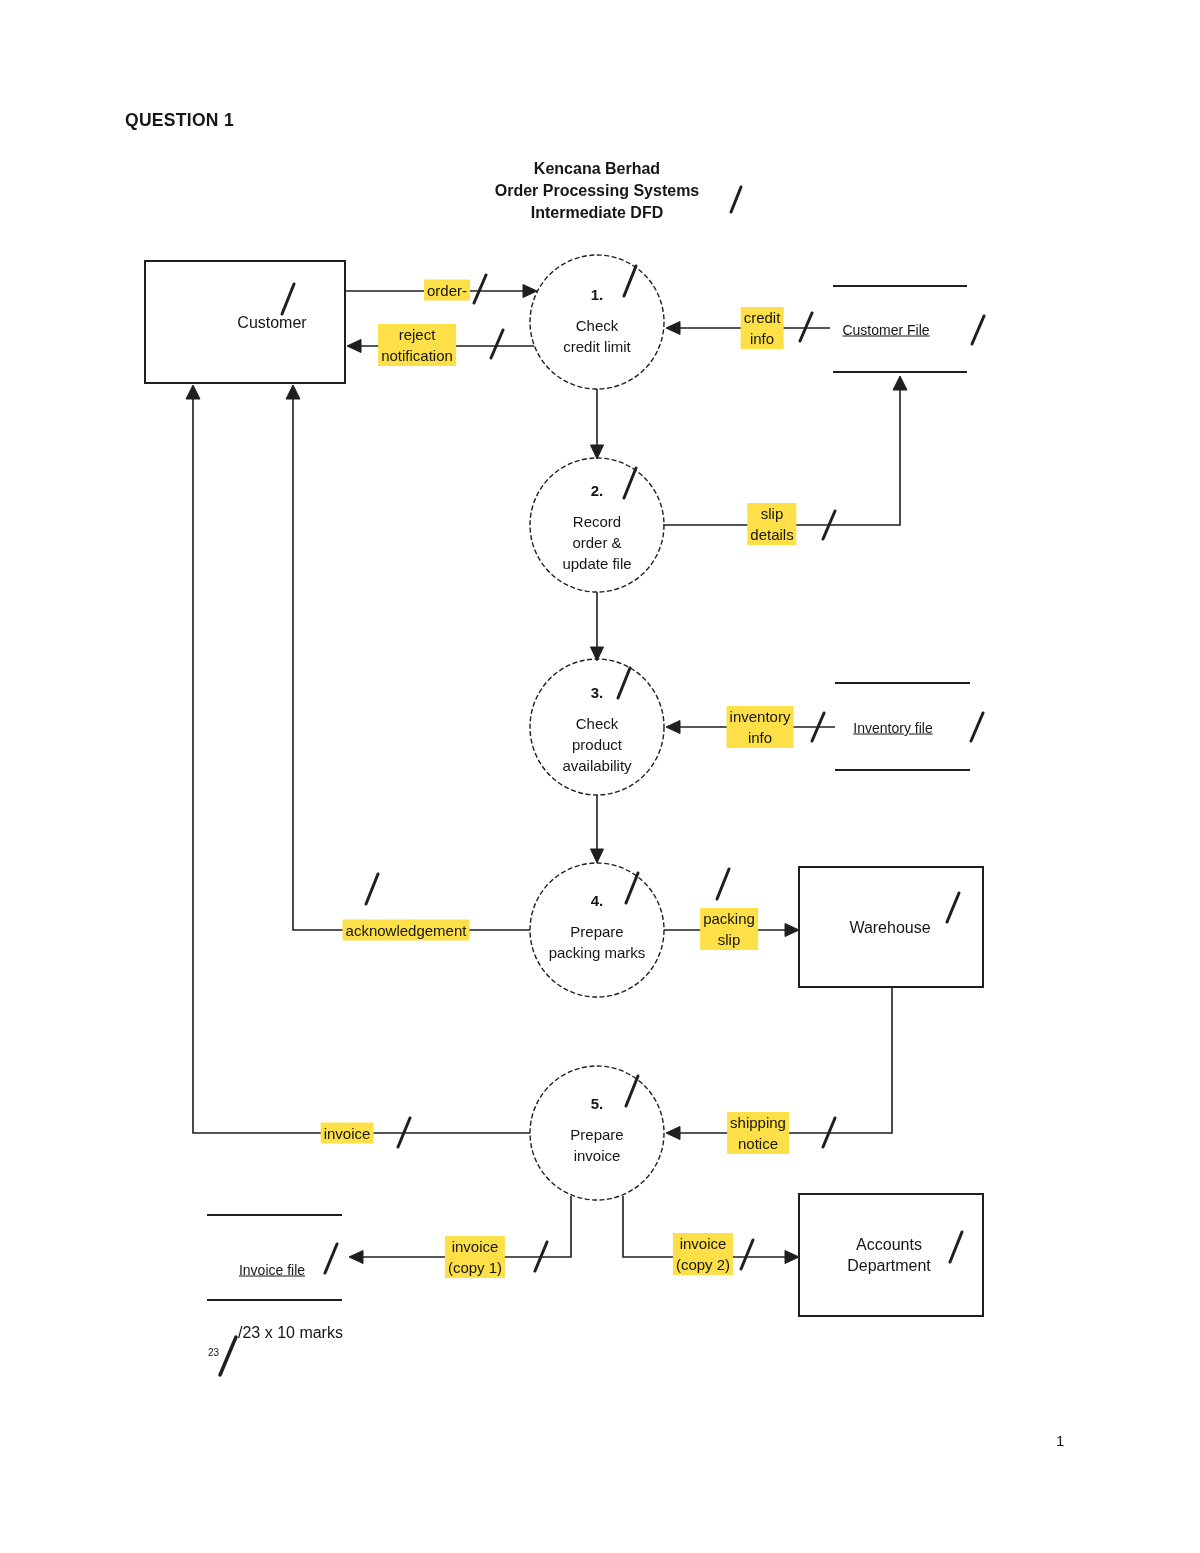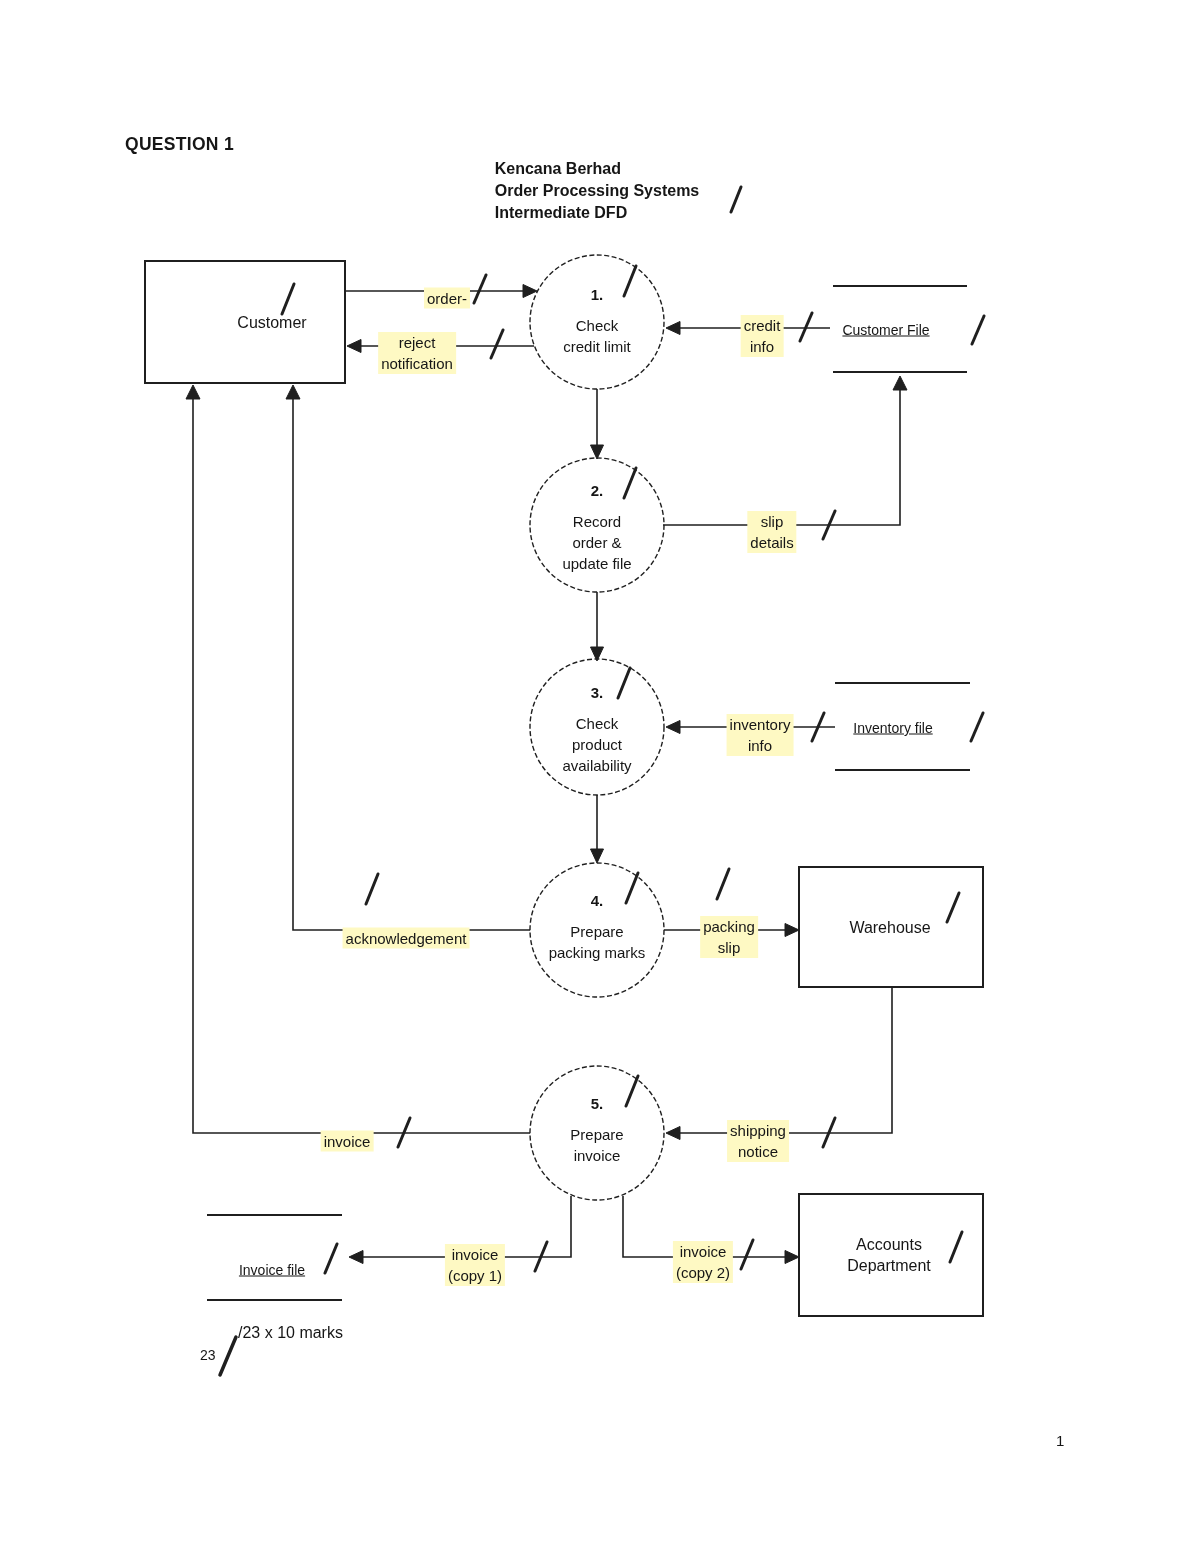--- a/index.html
+++ b/index.html
@@ -7,31 +7,31 @@
   body {
     width:1200px; height:1553px; position:relative;
     font-family:"Liberation Sans", sans-serif;
     color:#161616; overflow:hidden;
   }
   svg.layer { position:absolute; left:0; top:0; pointer-events:none; }
   #shapes { z-index:1; }
   #ticks  { z-index:3; }
   .lbl { position:absolute; z-index:2; text-align:center;
          transform:translate(-50%,-50%); font-size:15px; line-height:21px; }
-  .flow { background:#fef9c3; padding:0 3px; white-space:nowrap;margin-top:8px; }
+  .flow { background:#fde047; padding:0 3px; white-space:nowrap; }
   .q-title { position:absolute; left:125px; top:110px; font-size:17.5px;
-             font-weight:bold; letter-spacing:.3px;margin-top:24px; }
+             font-weight:bold; letter-spacing:.3px; }
   .diagram-title { position:absolute; left:597px; top:158px;
-             transform:translateX(-50%); text-align:left;
+             transform:translateX(-50%); text-align:center;
              font-weight:bold; font-size:16px; line-height:22px; white-space:nowrap; }
   .entity-lbl { font-size:16px; }
   .store-lbl { font-size:14px; white-space:nowrap;text-decoration:underline; }
   .proc { width:140px; }
   .proc .num { font-weight:bold; margin-bottom:10px; }
-  .footer-score { position:absolute; left:200px; top:1347px; font-size:14px; }
+  .footer-score { position:absolute; left:208px; top:1347px; font-size:10px; }
   .footer-formula { position:absolute; left:238px; top:1324px; font-size:16px; }
   .page-num { position:absolute; left:1056px; top:1432px; font-size:15px; }
   line, path, rect, ellipse, polygon { stroke:#1f1f1f; }
 </style>
 </head>
 <body>
 
 <svg id="shapes" class="layer" width="1200" height="1553" viewBox="0 0 1200 1553">
 
   <g>

